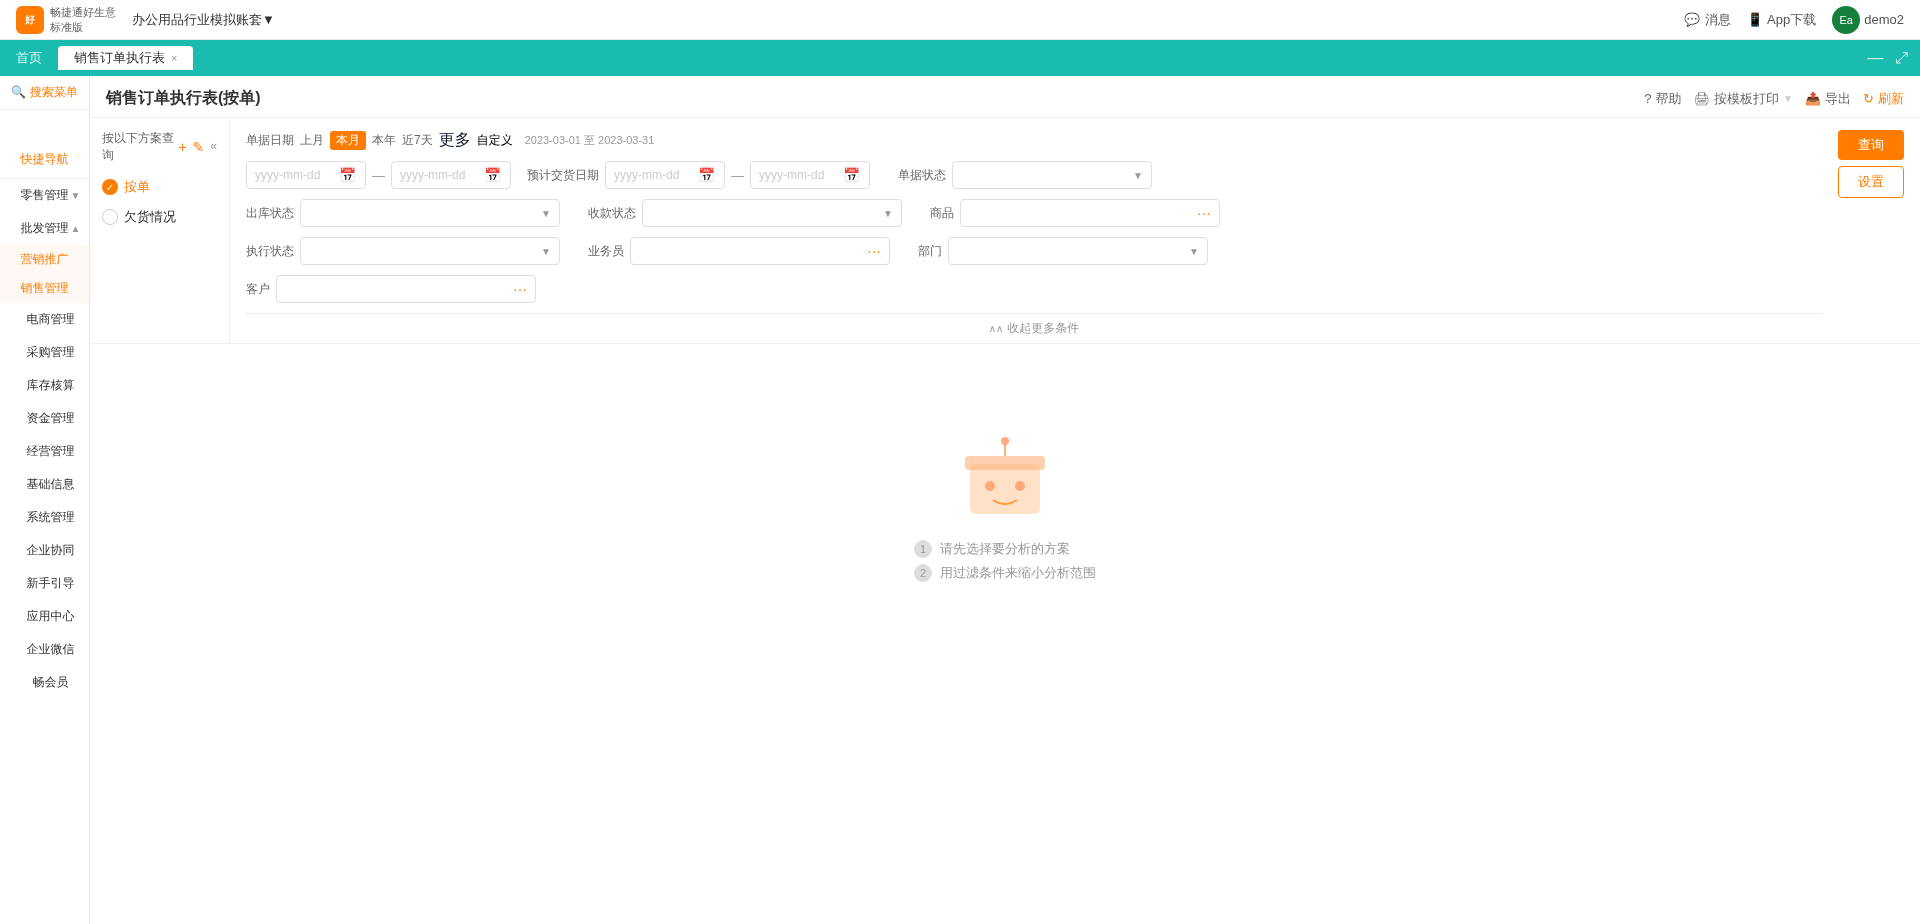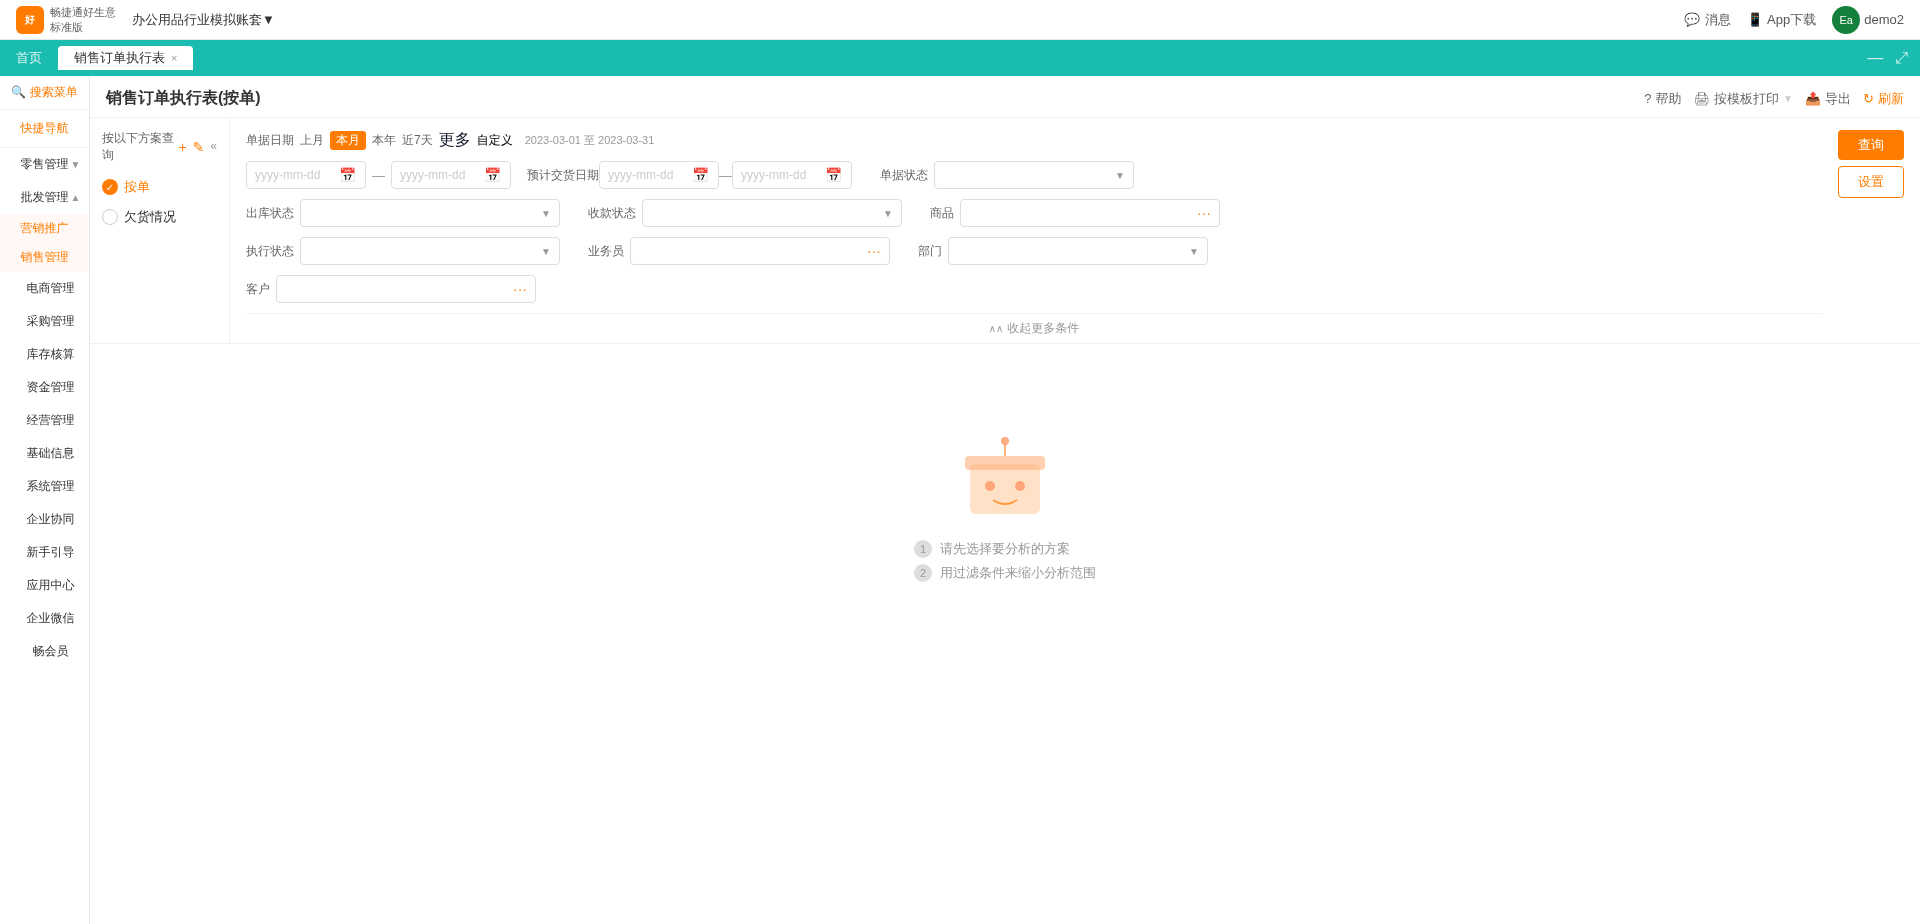--- a/index.html
+++ b/index.html
@@ -27,21 +27,21 @@
     .nav-tabs-actions { display: flex; align-items: center; gap: 4px; padding-right: 8px; }
     .nav-action-btn { color: rgba(255,255,255,0.8); cursor: pointer; font-size: 16px; padding: 4px; }
 
     
     .main-layout { display: flex; flex: 1; overflow: hidden; }
 
     
     .sidebar { width: 90px; background: #fff; border-right: 1px solid #e8e8e8; display: flex; flex-direction: column; overflow-y: auto; }
     .sidebar-search { padding: 8px 6px; border-bottom: 1px solid #f0f0f0; text-align: center; font-size: 12px; color: #ff7c00; cursor: pointer; }
     .sidebar-nav { padding: 4px 0; border-bottom: 1px solid #f0f0f0; }
-    .sidebar-nav-label { text-align: center; font-size: 12px; color: #ff7c00; padding: 6px 0; cursor: pointer; }
+    .sidebar-nav-label { text-align: center; font-size: 12px; color: #ff7c00; padding: 6px 0; cursor: pointer; margin-top: 31px; }
     .sidebar-item { padding: 8px 4px; text-align: center; font-size: 12px; color: #333; cursor: pointer; display: flex; flex-direction: column; align-items: center; gap: 2px; margin-left: 12px; }
     .sidebar-item.has-arrow { flex-direction: row; justify-content: center; gap: 2px; }
     .sidebar-item .arrow { font-size: 10px; color: #999; }
     .sidebar-sub-item { padding: 6px 4px; text-align: center; font-size: 12px; color: #ff7c00; cursor: pointer; background: #fff8f5; }
 
     
     .page-content { flex: 1; overflow: auto; background: #f5f5f5; }
     .page-inner { margin: 0; background: #fff; min-height: 100%; }
 
     
@@ -269,21 +269,21 @@
                 <span style="color:#ccc;font-size:12px;">yyyy-mm-dd</span>
                 <span style="color:#ff7c00;font-size:14px;">📅</span>
               </div>
               <span class="date-dash">—</span>
               <div class="date-input">
                 <span style="color:#ccc;font-size:12px;">yyyy-mm-dd</span>
                 <span style="color:#ff7c00;font-size:14px;">📅</span>
               </div>
             </div>
 
-            <div style="display:flex;align-items:center;gap:0;">
+            <div style="display:flex;align-items:center;gap:6px;">
               <span style="color:#666;font-size:12px;white-space:nowrap;">预计交货日期</span>
               <div class="date-input">
                 <span style="color:#ccc;font-size:12px;">yyyy-mm-dd</span>
                 <span style="color:#ff7c00;font-size:14px;">📅</span>
               </div>
               <span class="date-dash">—</span>
               <div class="date-input">
                 <span style="color:#ccc;font-size:12px;">yyyy-mm-dd</span>
                 <span style="color:#ff7c00;font-size:14px;">📅</span>
               </div>

